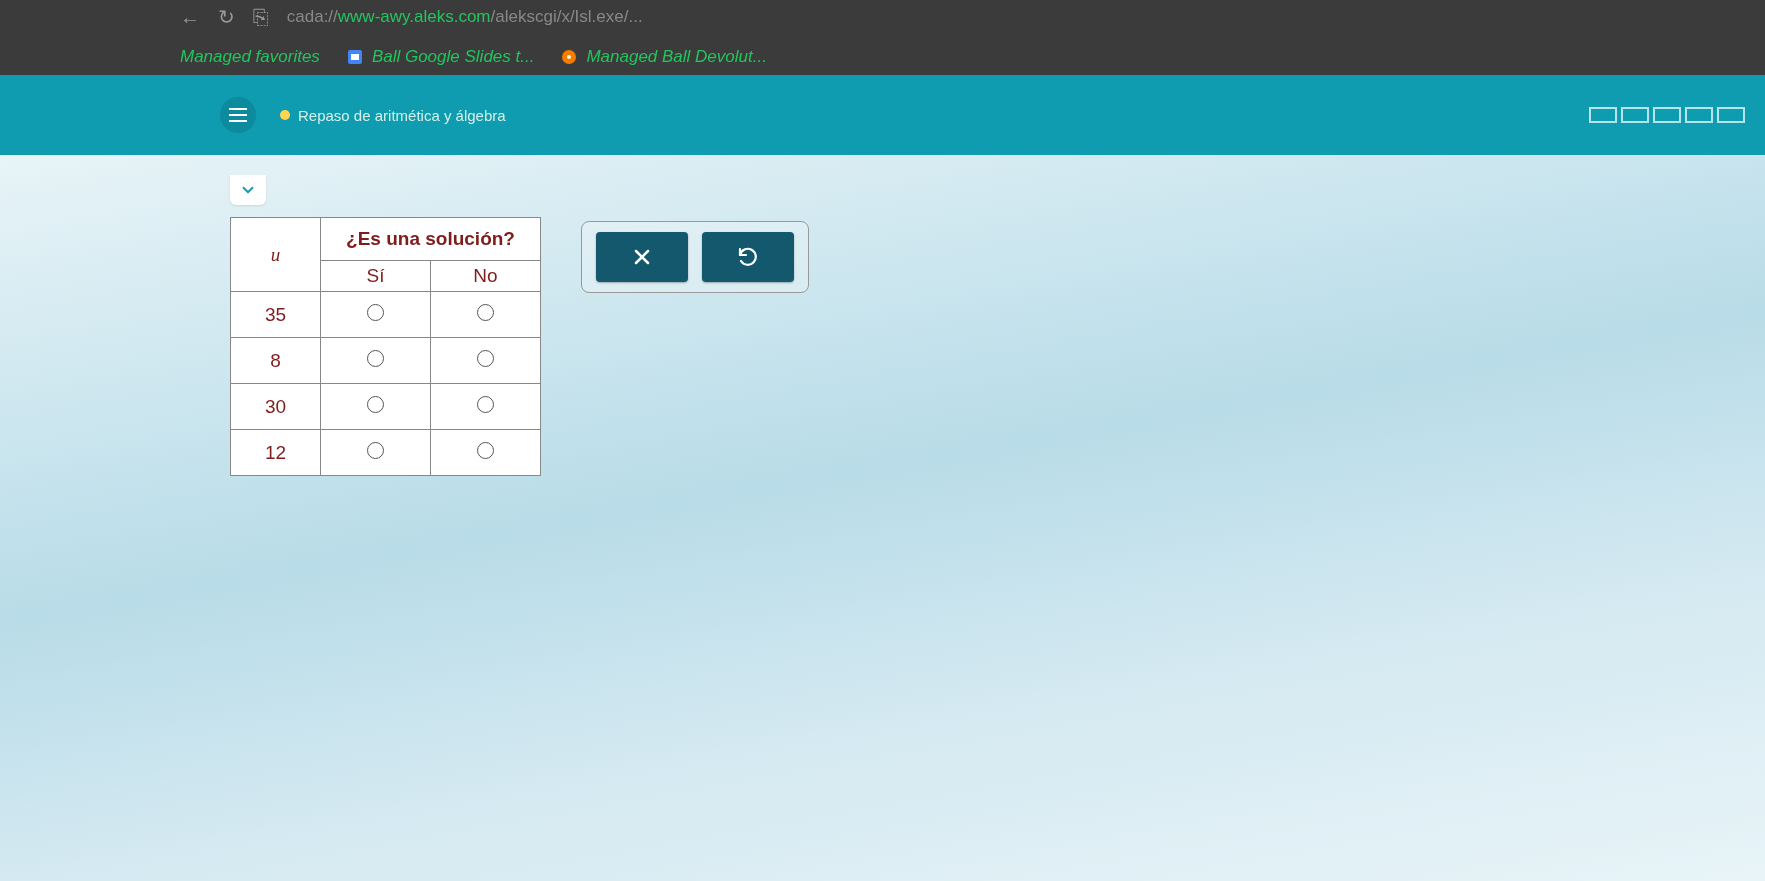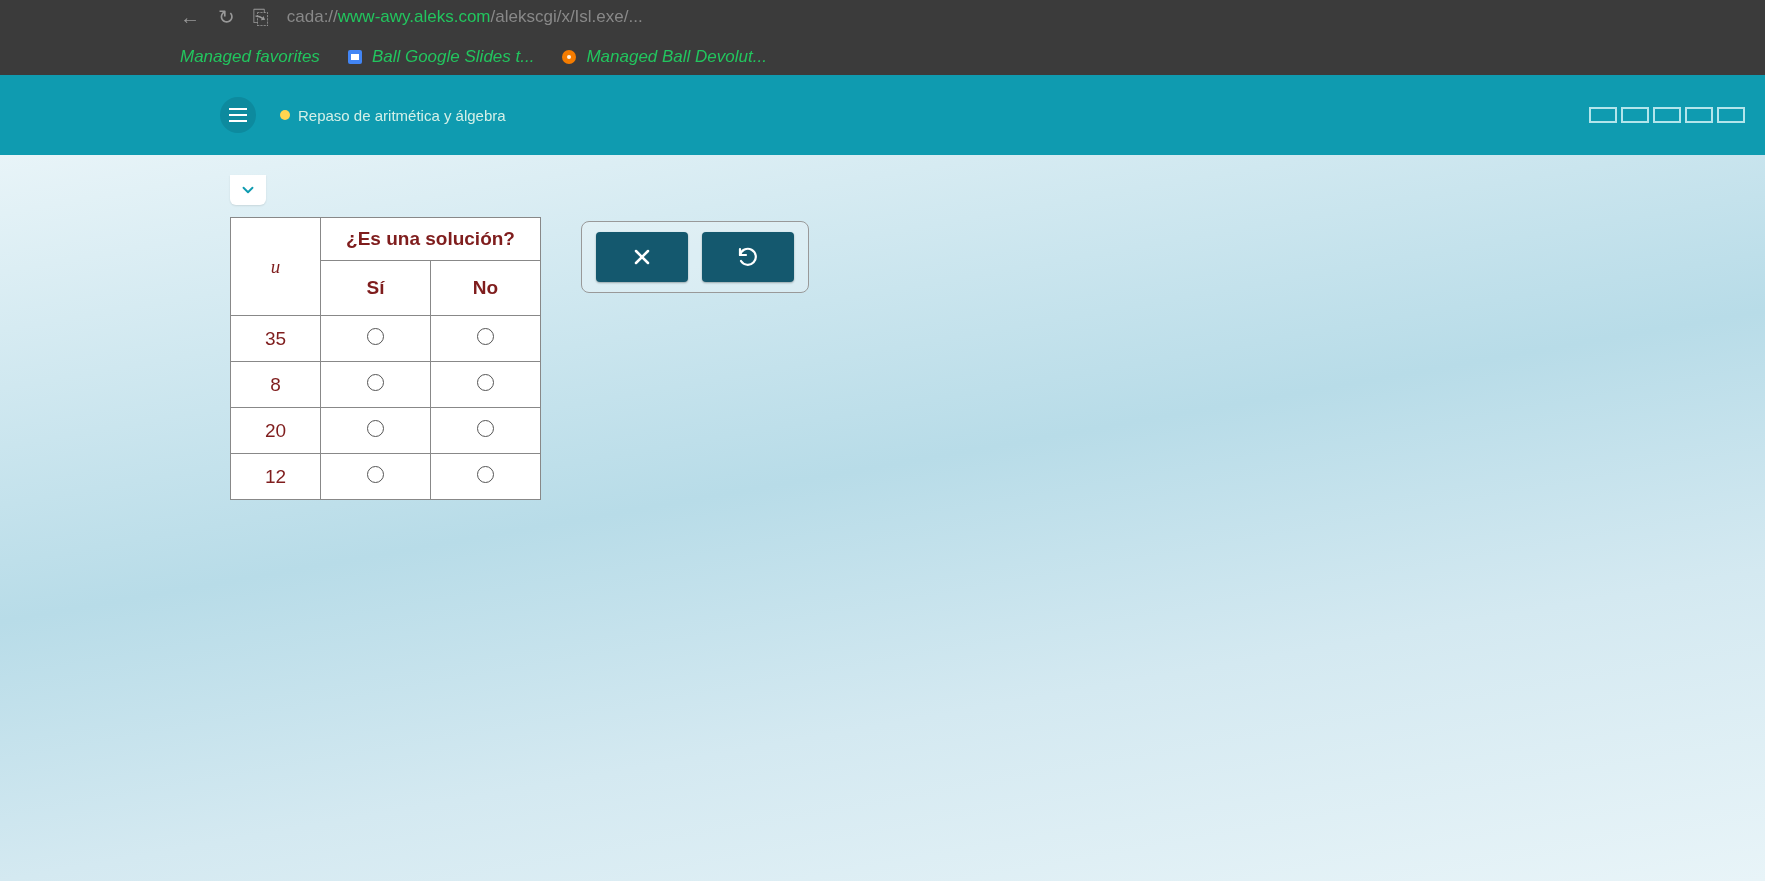--- a/index.html
+++ b/index.html
@@ -189,22 +189,22 @@
       font-family: 'Times New Roman', serif;
       font-weight: normal;
     }
     .answer-table .sol-header {
       width: 220px;
       font-weight: bold;
       padding: 10px 8px;
     }
     .answer-table .sub-header {
       width: 110px;
-      font-weight: bold;
-      padding: 16px;
+      font-weight: normal;
+      padding: 4px;
     }
     .answer-table td {
       padding: 10px 8px;
       height: 46px;
     }
     .radio-circle {
       display: inline-block;
       width: 17px;
       height: 17px;
       border: 1.5px solid #555;
@@ -317,21 +317,21 @@
           <td>35</td>
           <td><span class="radio-circle"></span></td>
           <td><span class="radio-circle"></span></td>
         </tr>
         <tr>
           <td>8</td>
           <td><span class="radio-circle"></span></td>
           <td><span class="radio-circle"></span></td>
         </tr>
         <tr>
-          <td>20</td>
+          <td>30</td>
           <td><span class="radio-circle"></span></td>
           <td><span class="radio-circle"></span></td>
         </tr>
         <tr>
           <td>12</td>
           <td><span class="radio-circle"></span></td>
           <td><span class="radio-circle"></span></td>
         </tr>
       </tbody>
     </table>

